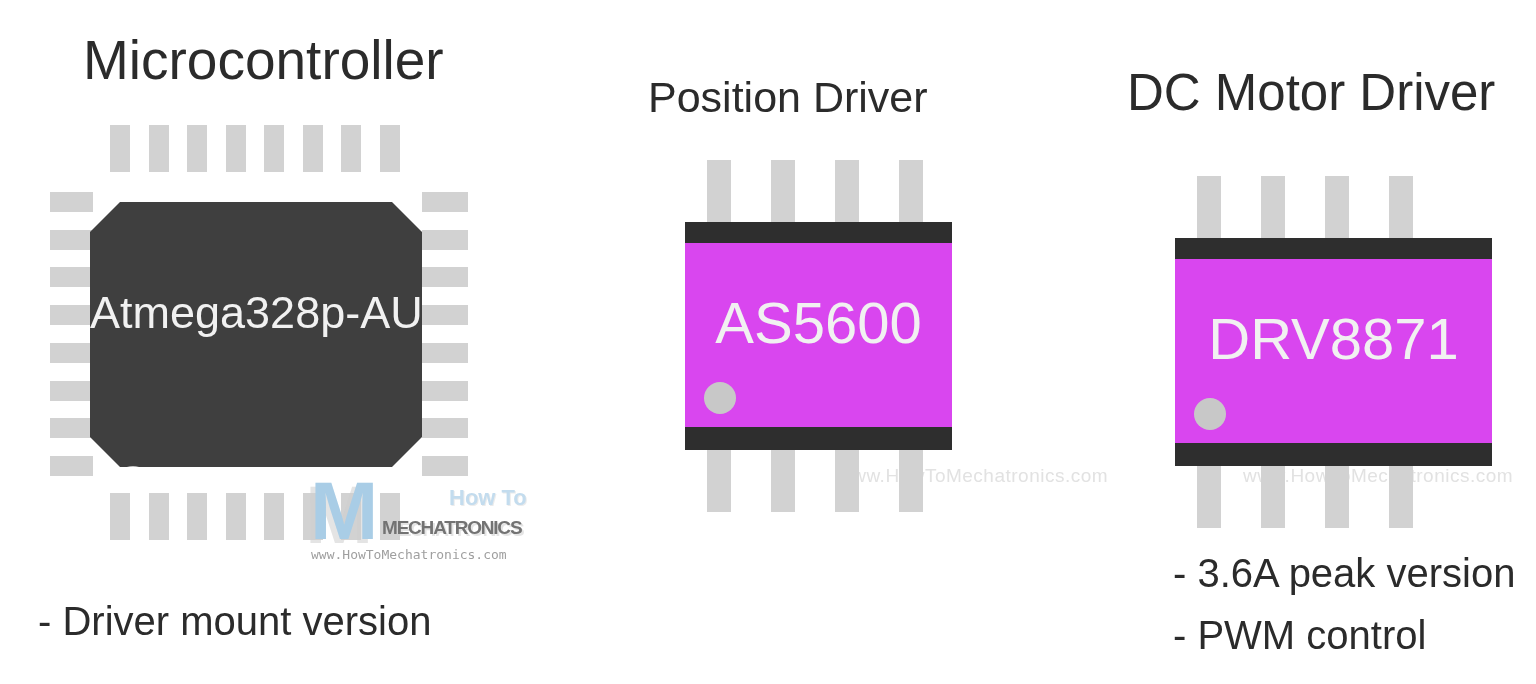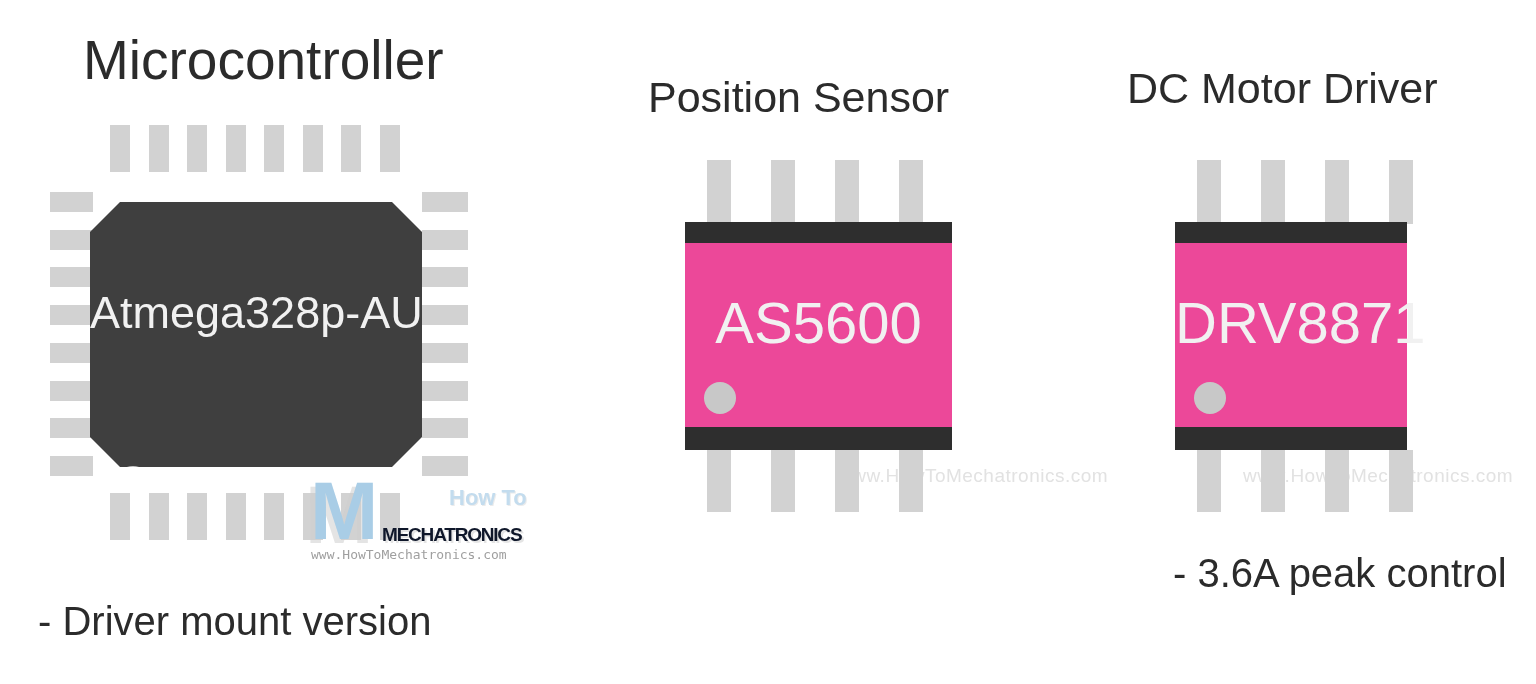--- a/index.html
+++ b/index.html
@@ -14,21 +14,21 @@
 
   
   .heading {
     position: absolute;
     color: #2b2b2b;
     line-height: 1;
     white-space: nowrap;
   }
   #h-micro { left: 83px;  top: 33px; font-size: 55px; }
   #h-pos   { left: 648px; top: 76px; font-size: 43px; }
-  #h-drv   { left: 1127px; top: 67px; font-size: 43px; }
+  #h-drv   { left: 1127px; top: 67px; font-size: 51px; }
 
   .note {
     position: absolute;
     color: #2b2b2b;
     line-height: 1;
     white-space: nowrap;
     font-size: 40px;
   }
   #note-micro { left: 38px;   top: 601px; }
   #note-drv1  { left: 1173px; top: 553px; }
@@ -72,26 +72,26 @@
     position: absolute; left: 0; width: 100%; top: 88px;
     text-align: center; font-size: 45px; color: #f1f1f1; line-height: 1;
     white-space: nowrap;
   }
   .dot { position: absolute; border-radius: 50%; background: #c8c8c8; }
   .qfp-dot { left: 24px; top: 264px; width: 38px; height: 38px; }
 
   
   .soic { position: absolute; width: 267px; height: 352px; z-index: 1; }
   #soic-as5600  { left: 685px;  top: 160px; }
-  #soic-drv8871 { left: 1175px; top: 160px; width: 232px; }
+  #soic-drv8871 { left: 1175px; top: 176px; width: 305px; padding-left: 12px; }
   .soic .pins-row { left: 22px; width: 216px; height: 64px; }
   .soic .pins-row.top { top: 0; }
   .soic .pins-row.bottom { top: 290px; height: 62px; }
   .soic .pins-row .pin { width: 24px; height: 100%; }
-  .soic-body { position: absolute; left: 0; top: 62px; width: 100%; height: 228px; background: #ec4899; z-index: 2; }
+  .soic-body { position: absolute; left: 0; top: 62px; width: 100%; height: 228px; background: #d946ef; z-index: 2; }
   .soic-body::before { content: ""; position: absolute; top: 0; left: 0; right: 0; height: 21px; background: #2e2e2e; }
   .soic-body::after  { content: ""; position: absolute; bottom: 0; left: 0; right: 0; height: 23px; background: #2e2e2e; }
   .soic-label {
     position: absolute; left: 0; width: 100%; top: 72px;
     text-align: center; font-size: 58px; color: #f1f1f1; line-height: 1;
     white-space: nowrap;
   }
   .soic-dot { left: 19px; top: 160px; width: 32px; height: 32px; }
 
   
@@ -102,22 +102,22 @@
     text-shadow: -5px 4px 0 rgba(205,205,205,0.55);
   }
   .logo-howto {
     position: absolute; left: 97px; top: 15px;
     font-size: 22px; font-weight: bold; line-height: 1; color: #c3dcee;
     text-shadow: 1px 1px 0 rgba(230,230,230,0.8);
     white-space: nowrap;
     margin-left: 44px;
   }
   .logo-mech {
-    position: absolute; left: 74px; top: 53px;
-    font-size: 19px; font-weight: bold; letter-spacing: -1.2px; line-height: 1; color: #0f172a;
+    position: absolute; left: 74px; top: 46px;
+    font-size: 19px; font-weight: bold; letter-spacing: -1.2px; line-height: 1; color: #737373;
     text-shadow: 2px 2px 0 rgba(210,210,210,0.6);
     white-space: nowrap;
   }
   .logo-url {
     position: absolute; left: 3px; top: 76px;
     font-size: 13px; font-family: "DejaVu Sans Mono", monospace;
     color: #9f9f9f; line-height: 1; white-space: nowrap;
   }
 </style>
 </head>
@@ -170,21 +170,21 @@
         <div class="pin"></div>
         <div class="pin"></div>
       </div>
     <div class="qfp-body">
       <div class="qfp-label">Atmega328p-AU</div>
       <div class="dot qfp-dot"></div>
     </div>
   </div>
   <div class="note" id="note-micro">- Driver mount version</div>
 
-  <div class="heading" id="h-pos">Position Sensor</div>
+  <div class="heading" id="h-pos">Position Driver</div>
   <div class="soic" id="soic-as5600">
     <div class="pins-row top">
         <div class="pin"></div>
         <div class="pin"></div>
         <div class="pin"></div>
         <div class="pin"></div>
       </div>
     <div class="pins-row bottom">
         <div class="pin"></div>
         <div class="pin"></div>
@@ -209,21 +209,22 @@
         <div class="pin"></div>
         <div class="pin"></div>
         <div class="pin"></div>
         <div class="pin"></div>
       </div>
     <div class="soic-body">
       <div class="soic-label">DRV8871</div>
       <div class="dot soic-dot"></div>
     </div>
   </div>
-  <div class="note" id="note-drv1">- 3.6A peak control</div>
+  <div class="note" id="note-drv1">- 3.6A peak version</div>
+  <div class="note" id="note-drv2">- PWM control</div>
 
   <div class="logo">
     <div class="logo-m">M</div>
     <div class="logo-howto">How To</div>
     <div class="logo-mech">MECHATRONICS</div>
     <div class="logo-url">www.HowToMechatronics.com</div>
   </div>
 
 </div>
 

